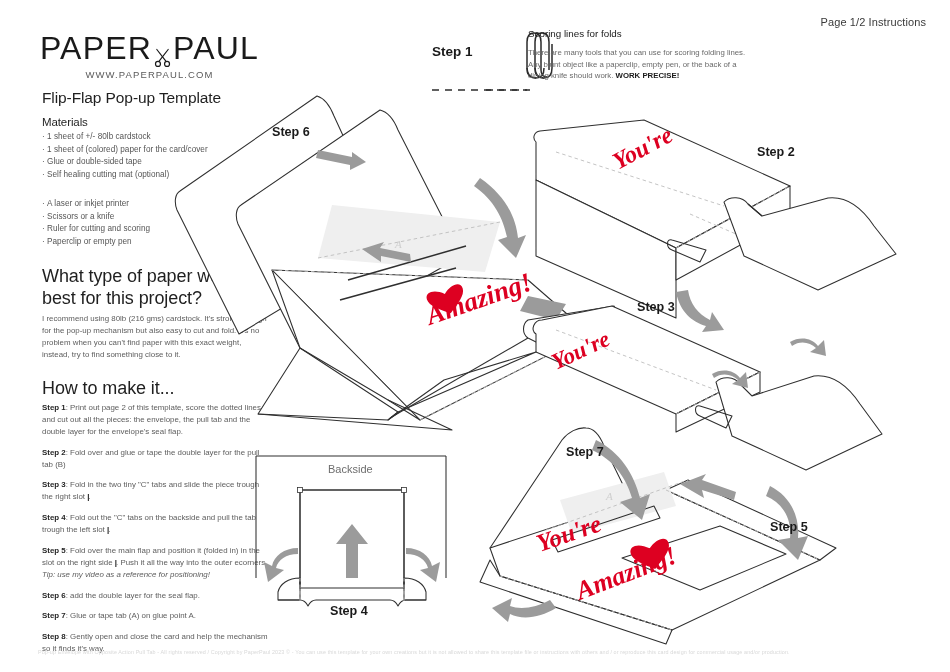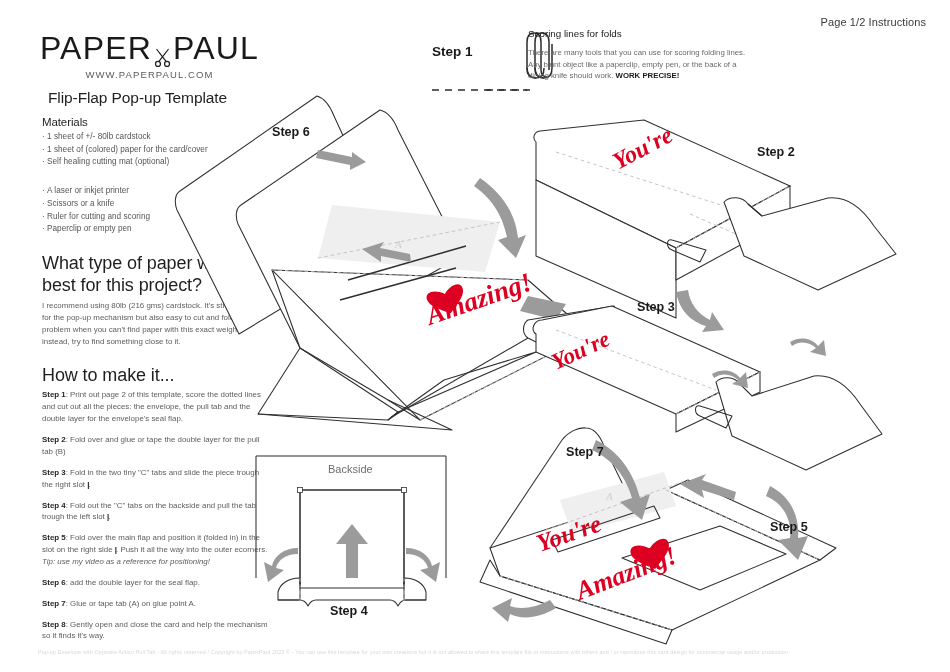--- a/index.html
+++ b/index.html
@@ -24,21 +24,21 @@
     font-weight:300;display:flex;align-items:center;justify-content:center;gap:1px;
     line-height:1;
   }
   .brand-wordmark .w{font-weight:300;}
   .scissors-icon{display:inline-block;width:17px;height:20px;margin:0 1px;position:relative;top:3px;}
   .brand-url{
     margin-top:5px;font-size:9.5px;color:#5a5a5a;letter-spacing:1.1px;
   }
 
   .doc-title{
-    position:absolute;left:48px;top:89px;
+    position:absolute;left:42px;top:89px;
     font-size:15.5px;color:#1f1f1f;font-weight:400;letter-spacing:-0.1px;
   }
 
   
   .lcol{position:absolute;left:42px;top:116px;width:226px;}
   .h-sec{font-size:11.5px;color:#1f1f1f;font-weight:400;margin:0 0 3px 0;letter-spacing:-0.1px;}
   .h-sec.big{font-size:18px;line-height:1.25;}
   ul.bullets{list-style:none;margin:0 0 0 0;padding:0;}
   ul.bullets li{
     font-size:8.2px;color:#555;line-height:1.55;letter-spacing:.02px;
@@ -110,20 +110,21 @@
   </div>
 
   <div class="doc-title">Flip-Flap Pop-up Template</div>
 
   <div class="lcol">
 
     <div class="h-sec">Materials</div>
     <ul class="bullets">
       <li>1 sheet of +/- 80lb cardstock</li>
       <li>1 sheet of (colored) paper for the card/cover</li>
+      <li>Glue or double-sided tape</li>
       <li>Self healing cutting mat (optional)</li>
     </ul>
 
     <div class="gap-m"></div>
 
     <ul class="bullets">
       <li>A laser or inkjet printer</li>
       <li>Scissors or a knife</li>
       <li>Ruler for cutting and scoring</li>
       <li>Paperclip or empty pen</li>

